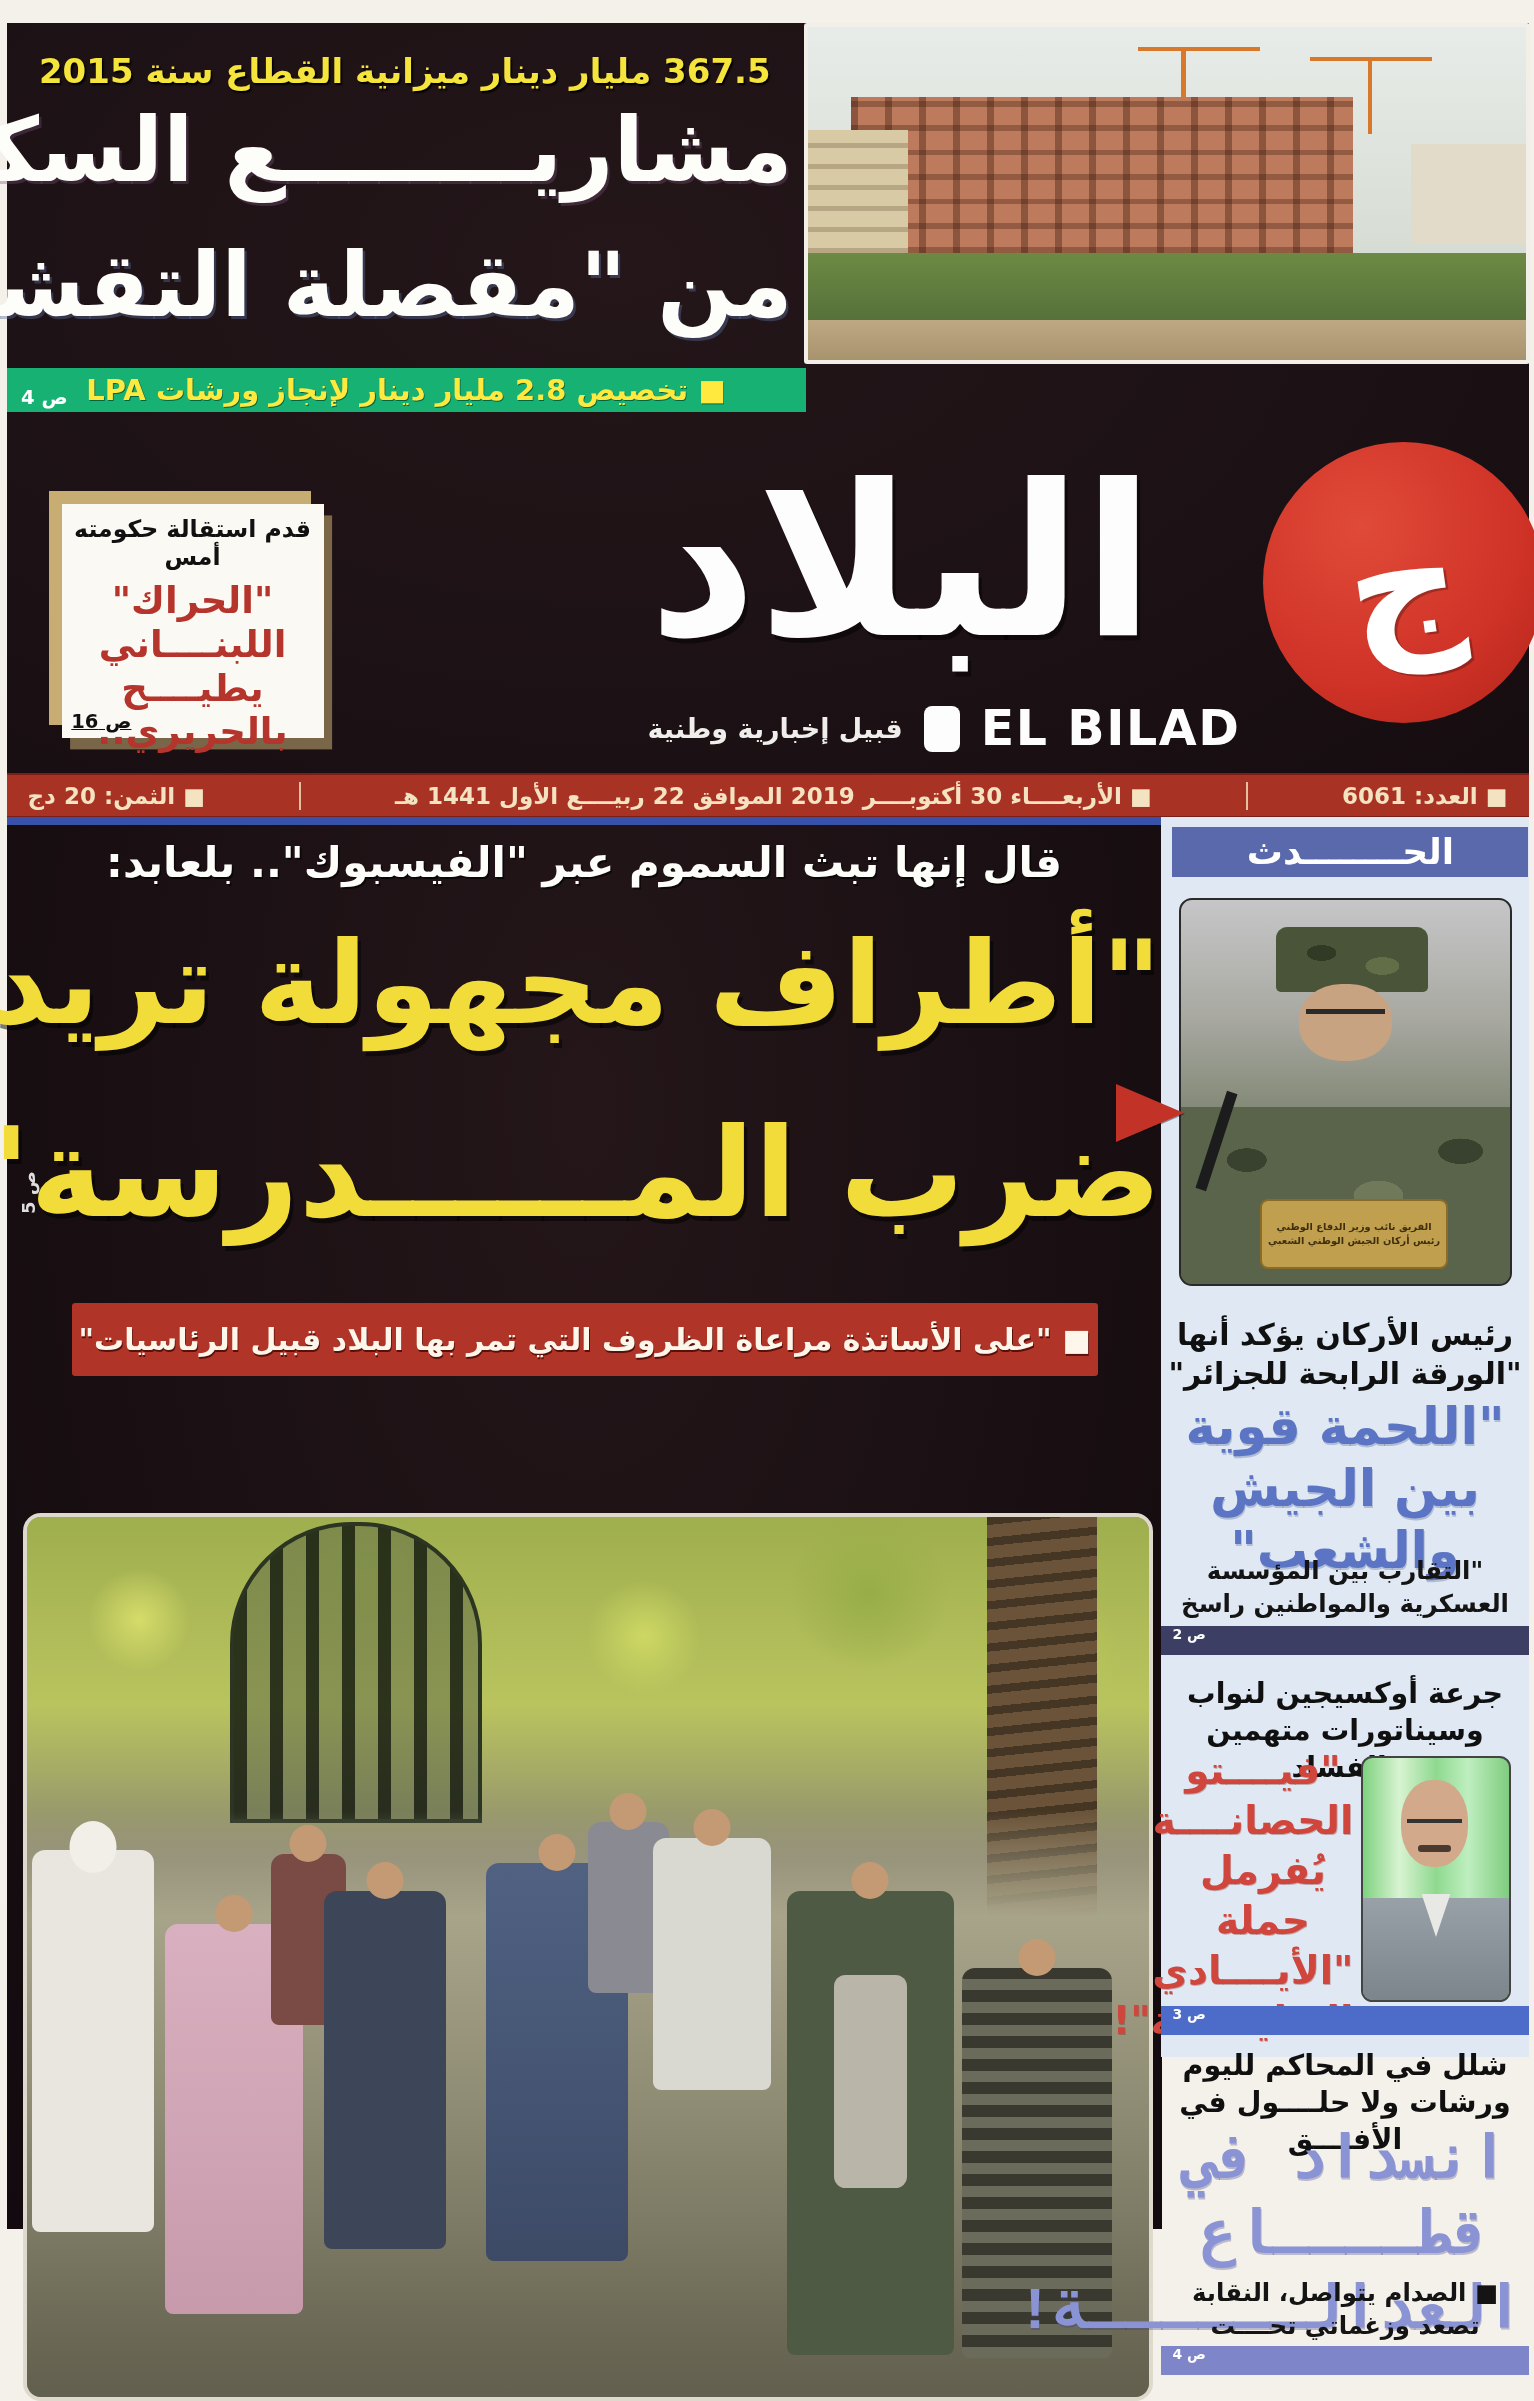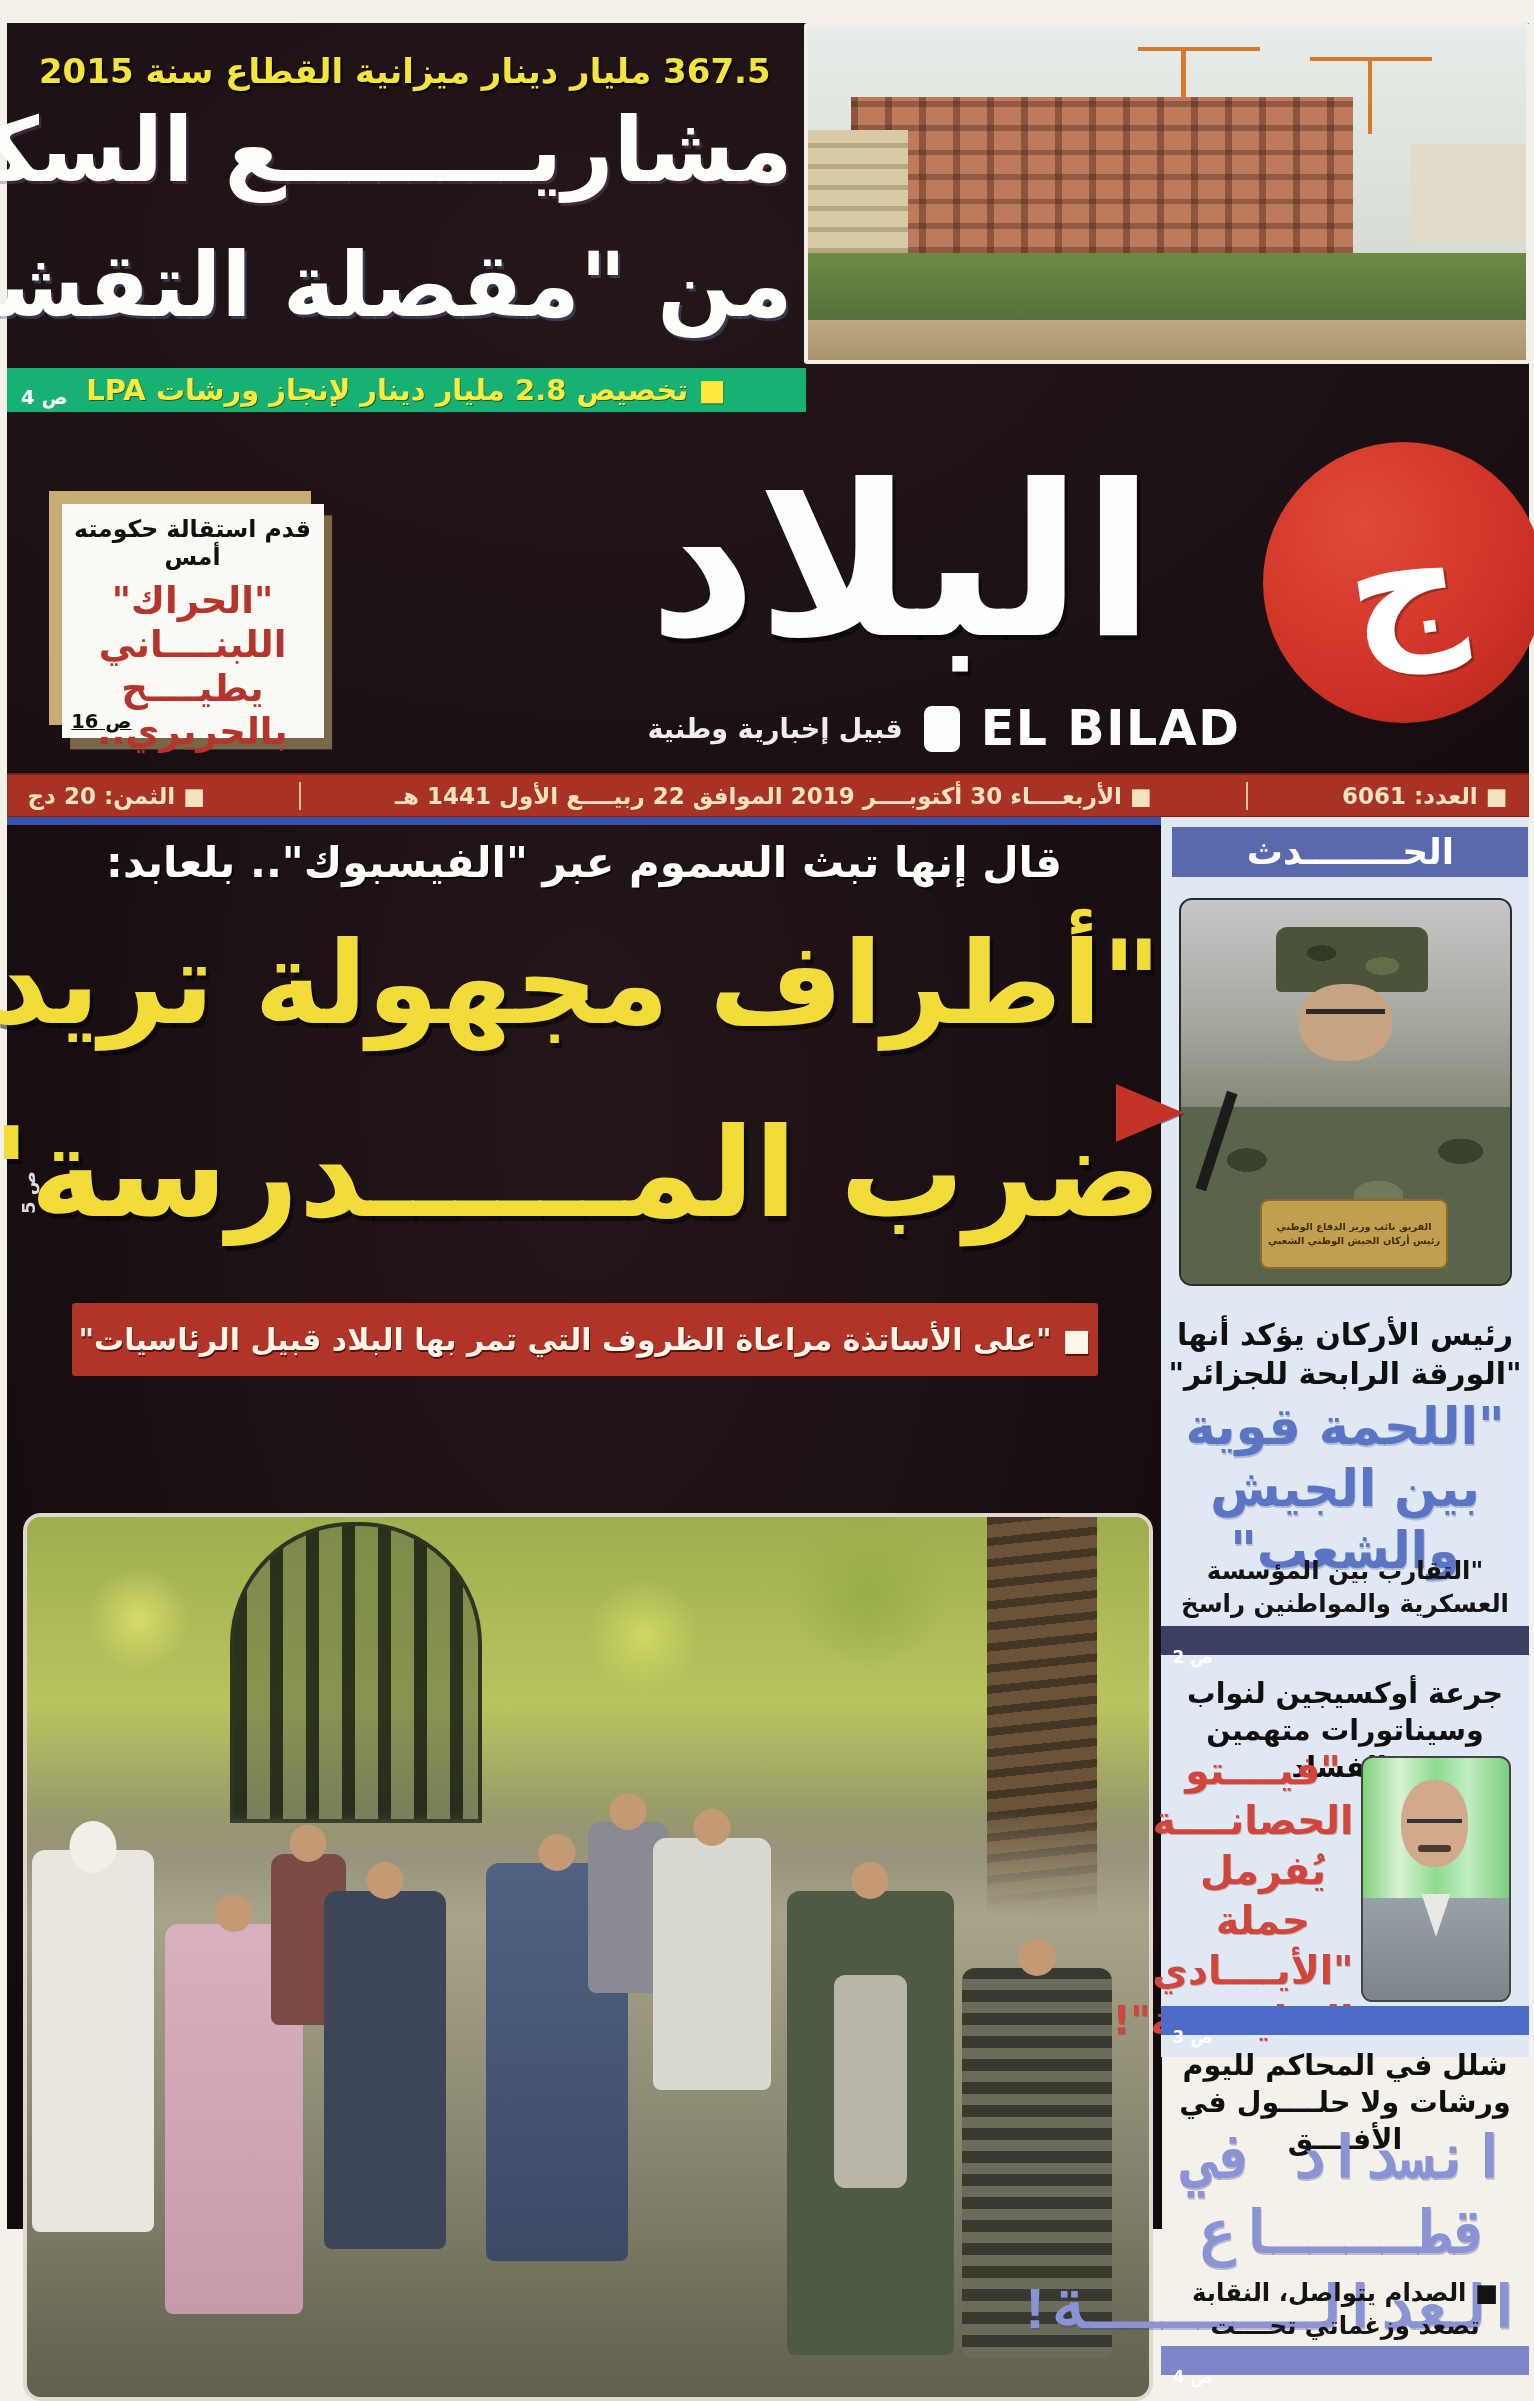--- a/index.html
+++ b/index.html
@@ -144,21 +144,21 @@
             text-align:center;}
   .g-plaque .txt{font-size:9.8px;line-height:1.4;color:#3f2f0e;direction:rtl;padding:0 3.3px;}
 
   .sb-kicker{position:absolute;width:355px;left:6.5px;text-align:center;direction:rtl;
              font-size:30px;line-height:1.3;color:#101010;}
   .sb-blue-head{position:absolute;left:6.5px;width:355px;text-align:center;direction:rtl;
                 font-size:51px;line-height:1.22;color:#5b74c4;text-shadow:0.8px 1.6px 0 rgba(40,60,120,.25);}
   .sb-sub{position:absolute;left:6.5px;width:355px;text-align:center;direction:rtl;
           font-size:24.4px;line-height:1.35;color:#141414;}
   .sb-bar{position:absolute;left:0;width:368px;height:29px;}
-  .sb-bar .pref{position:absolute;left:11.4px;top:21px;color:#fff;font-size:17px;direction:rtl;text-align:right;}
+  .sb-bar .pref{position:absolute;left:11.4px;top:0;color:#fff;font-size:14px;direction:rtl;text-align:right;}
   .bar1{top:809px;background:#3c3f63;}
   .bar2{top:1189px;background:#4d6cc9;}
   .bar3{top:1529px;background:#7f85c9;}
 
   .s1-kicker{top:498px;}
   .s1-head{top:579px;}
   .s1-sub{top:738px;}
 
   .s2-kicker{top:858px;font-size:28.5px;}
   .s2-head{position:absolute;left:11.4px;top:929px;width:181px;text-align:center;direction:rtl;

